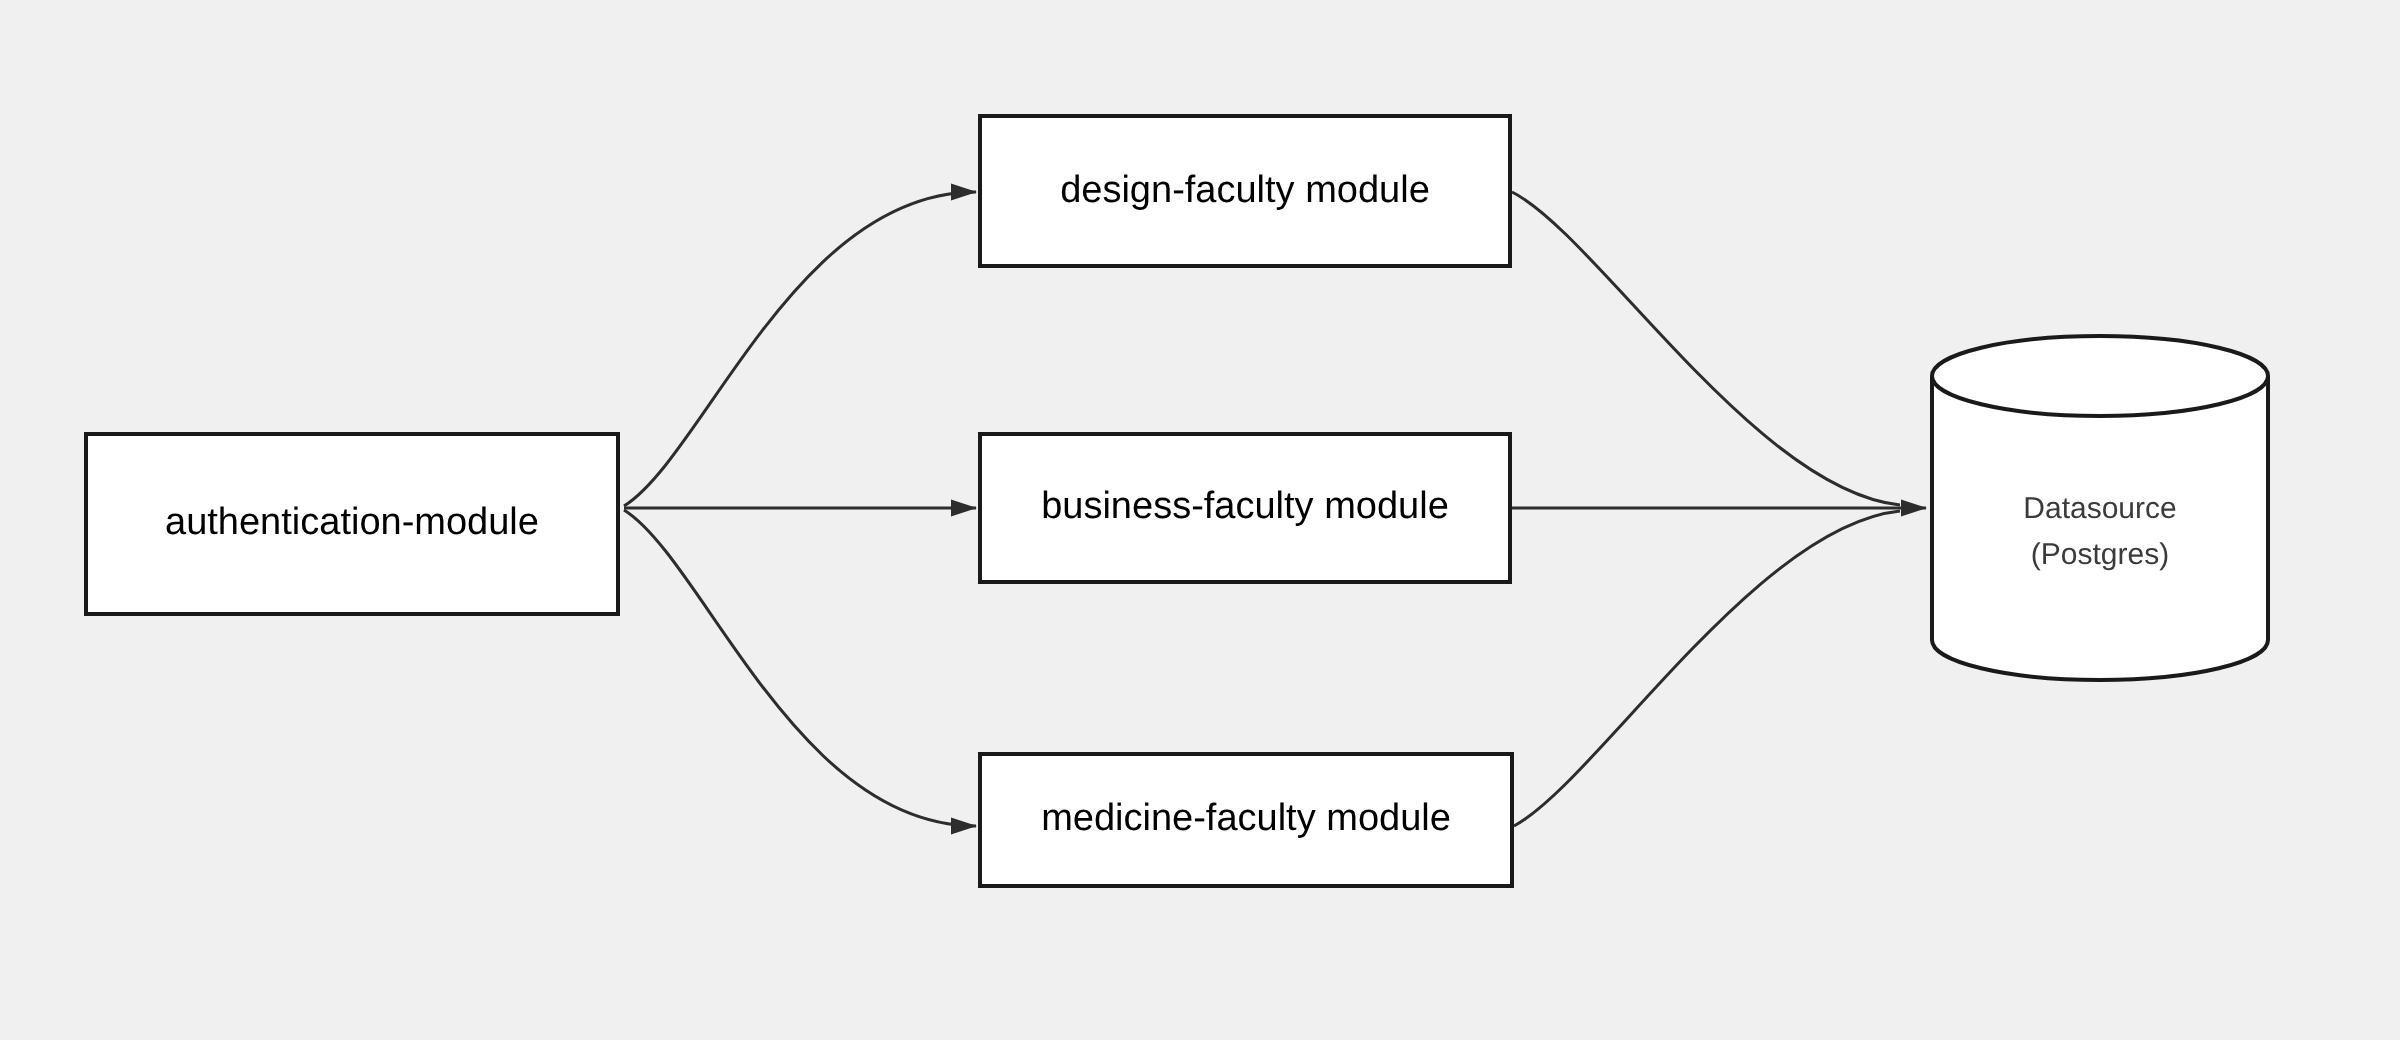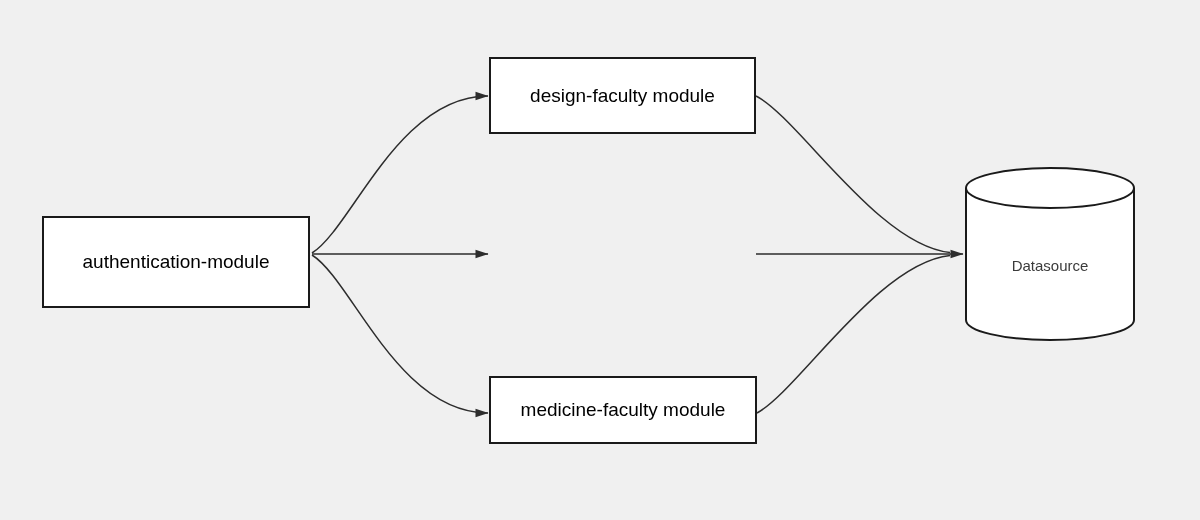--- a/index.html
+++ b/index.html
@@ -75,22 +75,26 @@
   </svg>
 
   <div class="node node-auth">
     <span>authentication-module</span>
   </div>
 
   <div class="node node-design">
     <span>design-faculty module</span>
   </div>
 
+  <div class="node node-business">
+    <span>business-faculty module</span>
+  </div>
 
   <div class="node node-medicine">
     <span>medicine-faculty module</span>
   </div>
 
   <div class="datasource-label">
     <div>Datasource</div>
+    <div>(Postgres)</div>
   </div>
 
 </div>
 
 </body></html>

